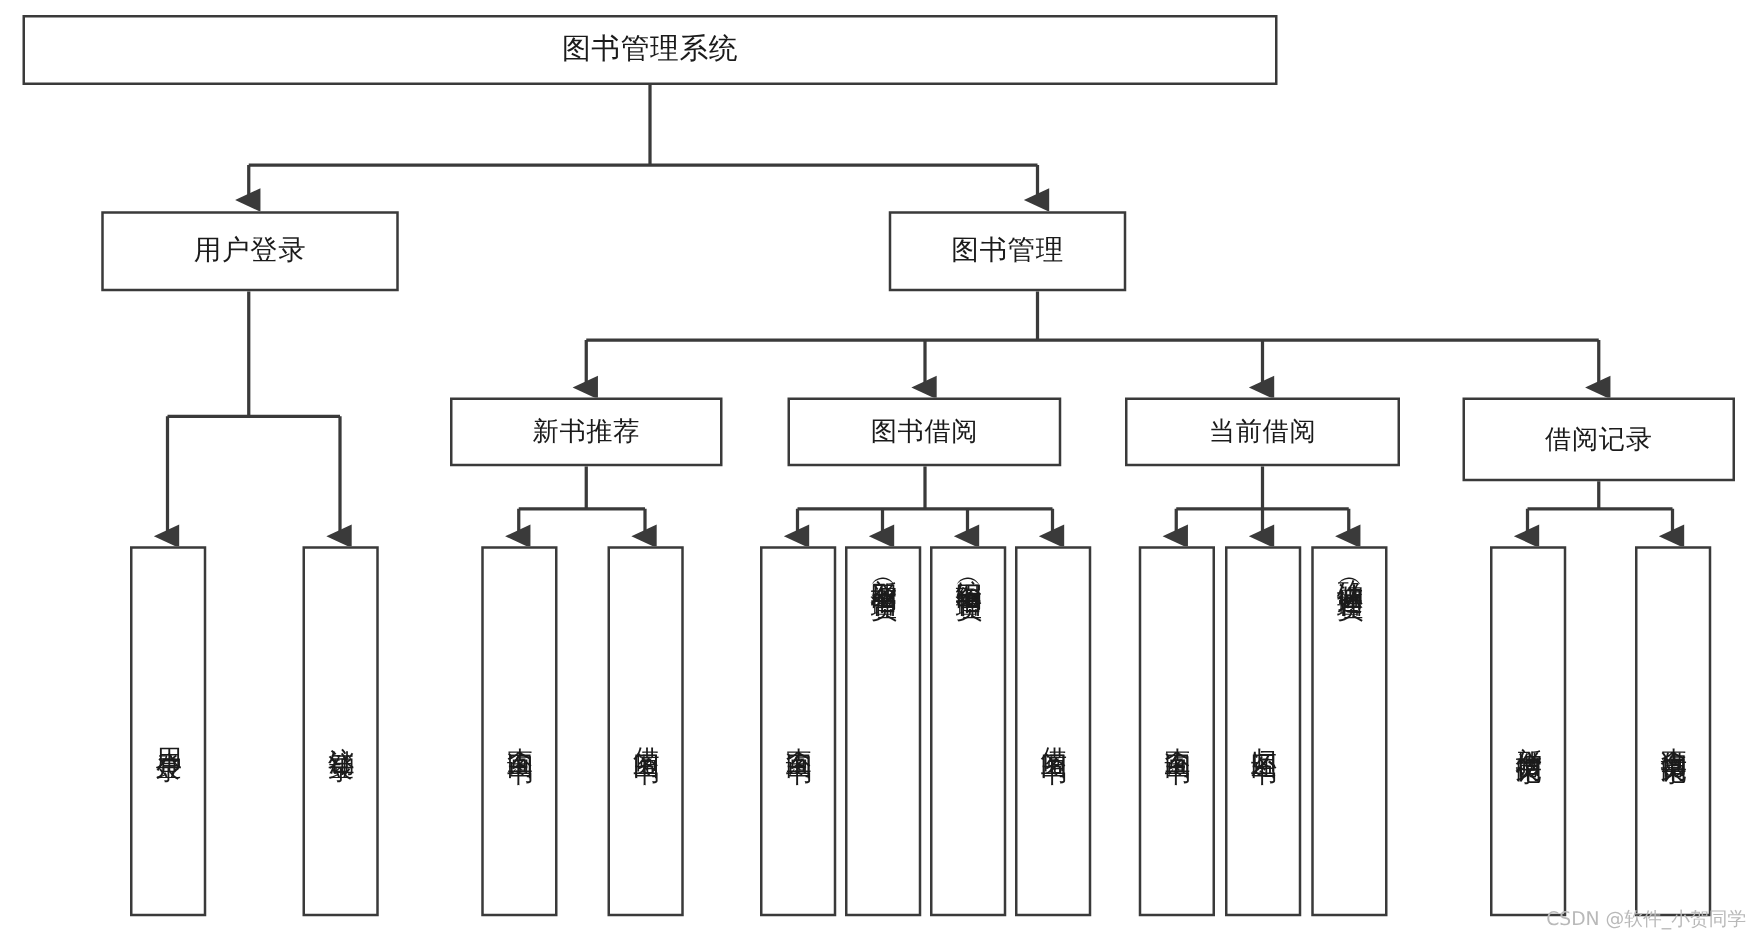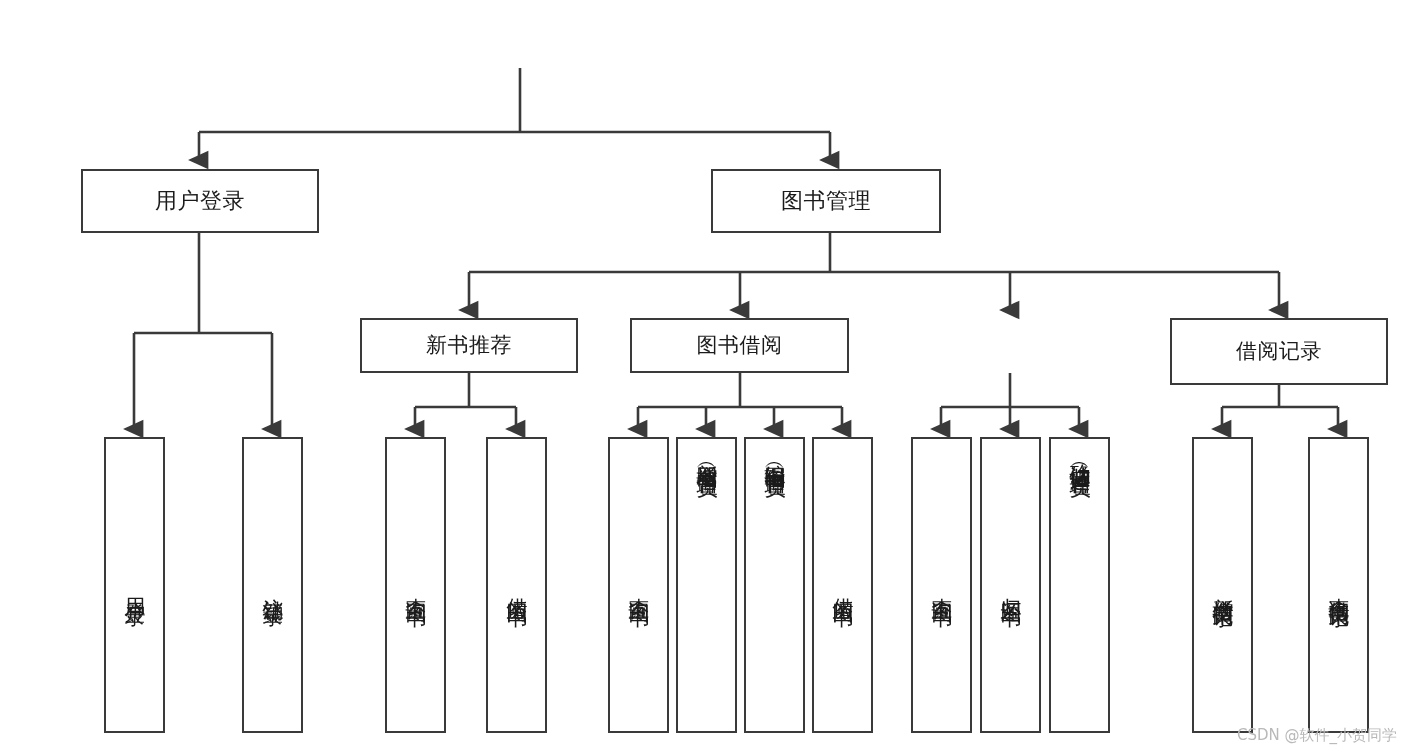--- a/index.html
+++ b/index.html
@@ -123,34 +123,40 @@
       <path d="M1010,407 L1010,429" marker-end="url(#arrow)"></path>
       <path d="M1079,407 L1079,429" marker-end="url(#arrow)"></path>
 
       <path d="M1279,373 L1279,407"></path>
       <path d="M1222,407 L1338,407"></path>
       <path d="M1222,407 L1222,429" marker-end="url(#arrow)"></path>
       <path d="M1338,407 L1338,429" marker-end="url(#arrow)"></path>
     </g>
   </svg>
 
+  <div class="node root" style="left:18px; top:12px; width:1004px; height:56px;">
+    <span class="label">图书管理系统</span>
+  </div>
 
   <div class="node lvl2" style="left:81px; top:169px; width:238px; height:64px;">
     <span class="label">用户登录</span>
   </div>
-  <div class="node lvl2" style="left:711px; top:169px; width:230px; height:64px;">
+  <div class="node lvl2" style="left:711px; top:169px; width:190px; height:64px;">
     <span class="label">图书管理</span>
   </div>
 
   <div class="node lvl3" style="left:360px; top:318px; width:218px; height:55px;">
     <span class="label">新书推荐</span>
   </div>
   <div class="node lvl3" style="left:630px; top:318px; width:219px; height:55px;">
     <span class="label">图书借阅</span>
   </div>
+  <div class="node lvl3" style="left:900px; top:318px; width:220px; height:55px;">
+    <span class="label">当前借阅</span>
+  </div>
   <div class="node lvl3" style="left:1170px; top:318px; width:218px; height:67px;">
     <span class="label">借阅记录</span>
   </div>
 
   <div class="node leaf" style="left:104px; top:437px; width:61px; height:296px;">
     <span class="label">用户登录</span>
   </div>
   <div class="node leaf" style="left:242px; top:437px; width:61px; height:296px;">
     <span class="label">注销登录</span>
   </div>

